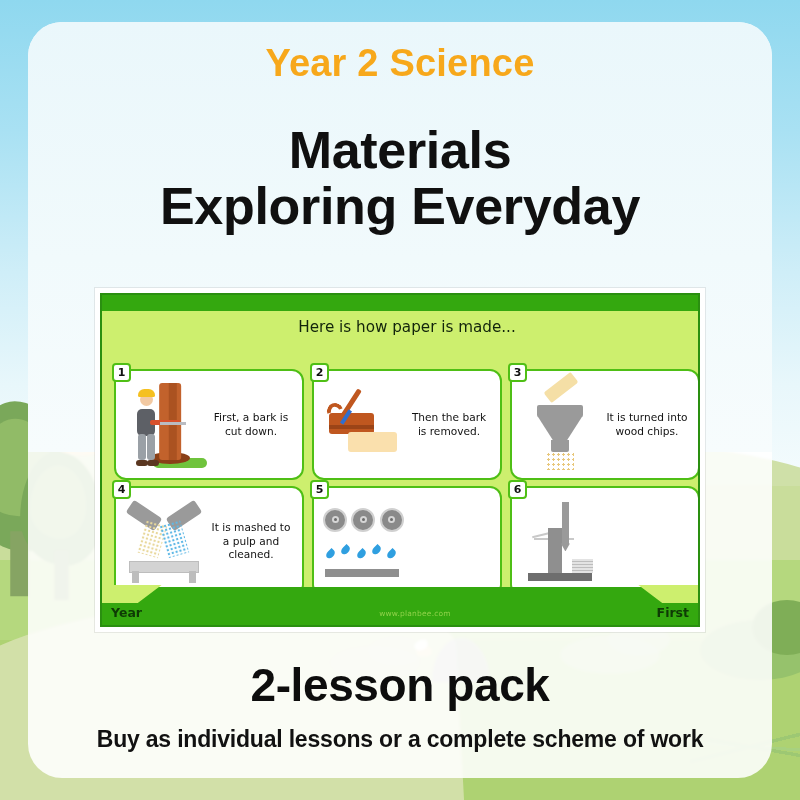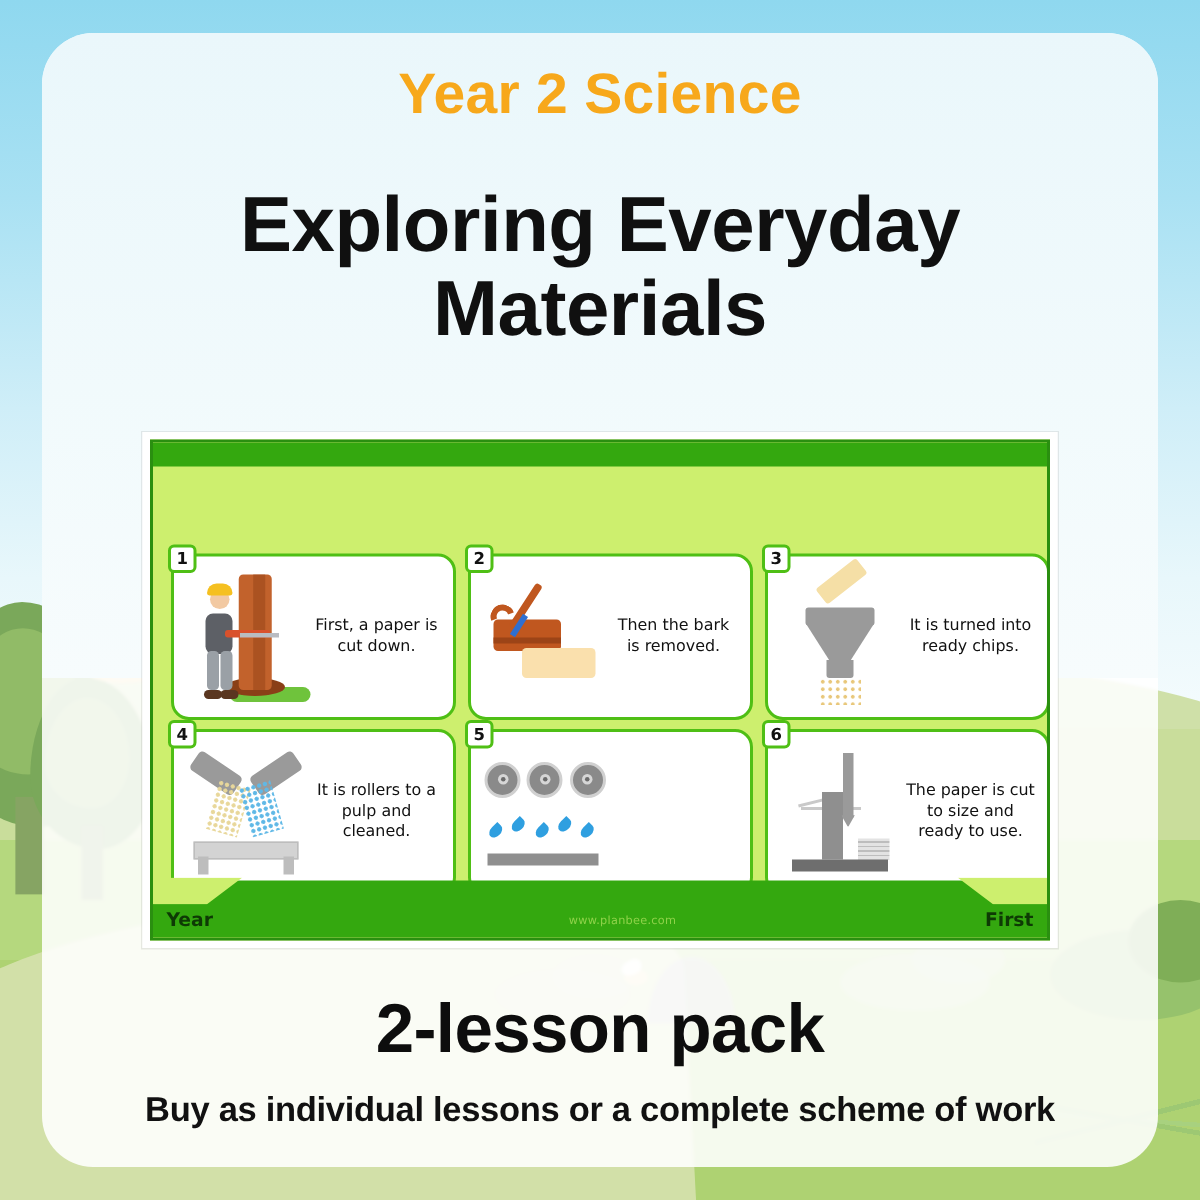--- a/index.html
+++ b/index.html
@@ -320,29 +320,30 @@
       <div class="w"></div>
   </div>
 </div>
 
 <div id="card">
   <div id="card-top-tint"></div>
 </div>
 
 <div class="kicker">Year 2 Science</div>
 <div class="maintitle">
+  <div>Materials</div>
   <div>Exploring Everyday</div>
-  <div>Materials</div>
 </div>
 
 <div id="slide">
   <div id="slide-inner">
     <div class="slide-topbar"></div>
 
     <div class="slide-head">
+      <div>Here is how paper is made...</div>
     </div>
 
     <div class="grid">
 
       <div class="step">
         <div class="badge">1</div>
         <div class="pic">
           <div class="ill">
             <div class="tr-grass"></div>
               <div class="tr-base"></div>
@@ -352,21 +353,21 @@
               <div class="man-leg"></div>
               <div class="man-leg2"></div>
             <div class="man-head"></div>
               <div class="man-helm"></div>
             <div class="man-boot"></div>
               <div class="man-boot2"></div>
             <div class="saw"></div>
               <div class="saw-bl"></div>
           </div>
         </div>
-        <div class="cap">First, a paper is cut down.</div>
+        <div class="cap">First, a bark is cut down.</div>
       </div>
 
       <div class="step">
         <div class="badge">2</div>
         <div class="pic">
           <div class="ill">
             <div class="plank-a"></div>
               <div class="plank-a2"></div>
             <div class="plank-b"></div>
               <div class="bark-curl"></div>
@@ -381,37 +382,37 @@
         <div class="badge">3</div>
         <div class="pic">
           <div class="ill">
             <div class="wood-stick"></div>
             <div class="fun-top"></div>
               <div class="fun-cone"></div>
               <div class="fun-neck"></div>
             <div class="chips"></div>
           </div>
         </div>
-        <div class="cap">It is turned into ready chips.</div>
+        <div class="cap">It is turned into wood chips.</div>
       </div>
 
       <div class="step">
         <div class="badge">4</div>
         <div class="pic">
           <div class="ill">
             <div class="hop-l"></div>
               <div class="hop-r"></div>
             <div class="pour-l"></div>
               <div class="pour-r"></div>
             <div class="tray"></div>
             <div class="tray-leg" style="left:14%"></div>
             <div class="tray-leg" style="right:14%"></div>
           </div>
         </div>
-        <div class="cap">It is rollers to a pulp and cleaned.</div>
+        <div class="cap">It is mashed to a pulp and cleaned.</div>
       </div>
 
       <div class="step">
         <div class="badge">5</div>
         <div class="pic">
           <div class="ill">
             <div class="roller" style="left:6%">
                 <i></i>
                 <span></span>
               </div>
@@ -439,21 +440,20 @@
           <div class="ill">
             <div class="cut-sheet2"></div>
               <div class="cut-sheet"></div>
             <div class="cut-col"></div>
             <div class="cut-blade"></div>
               <div class="cut-bladetip"></div>
             <div class="cut-stack"></div>
             <div class="cut-base"></div>
           </div>
         </div>
-        <div class="cap">The paper is cut to size and ready to use.</div>
       </div>
 
     </div>
 
     <div class="slide-botbar"></div>
     <div class="bot-notch"></div>
     <div class="nav-back">Year</div>
     <div class="nav-next">First</div>
     <div class="planbee">www.planbee.com</div>
   </div>

